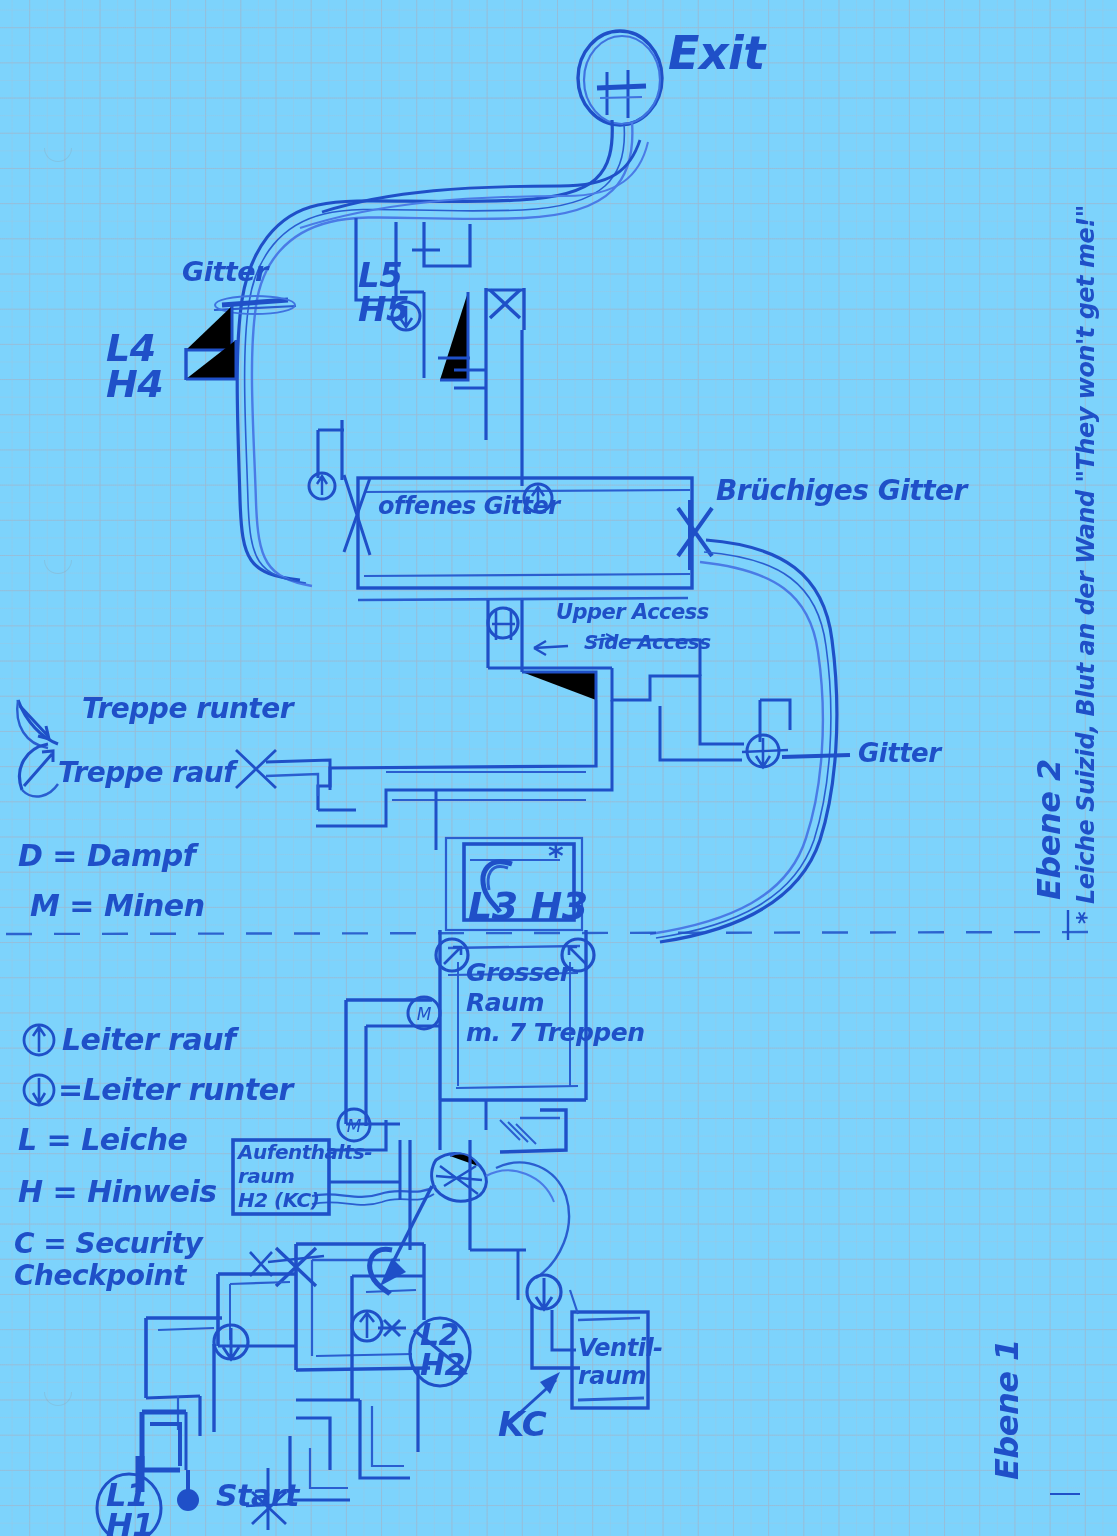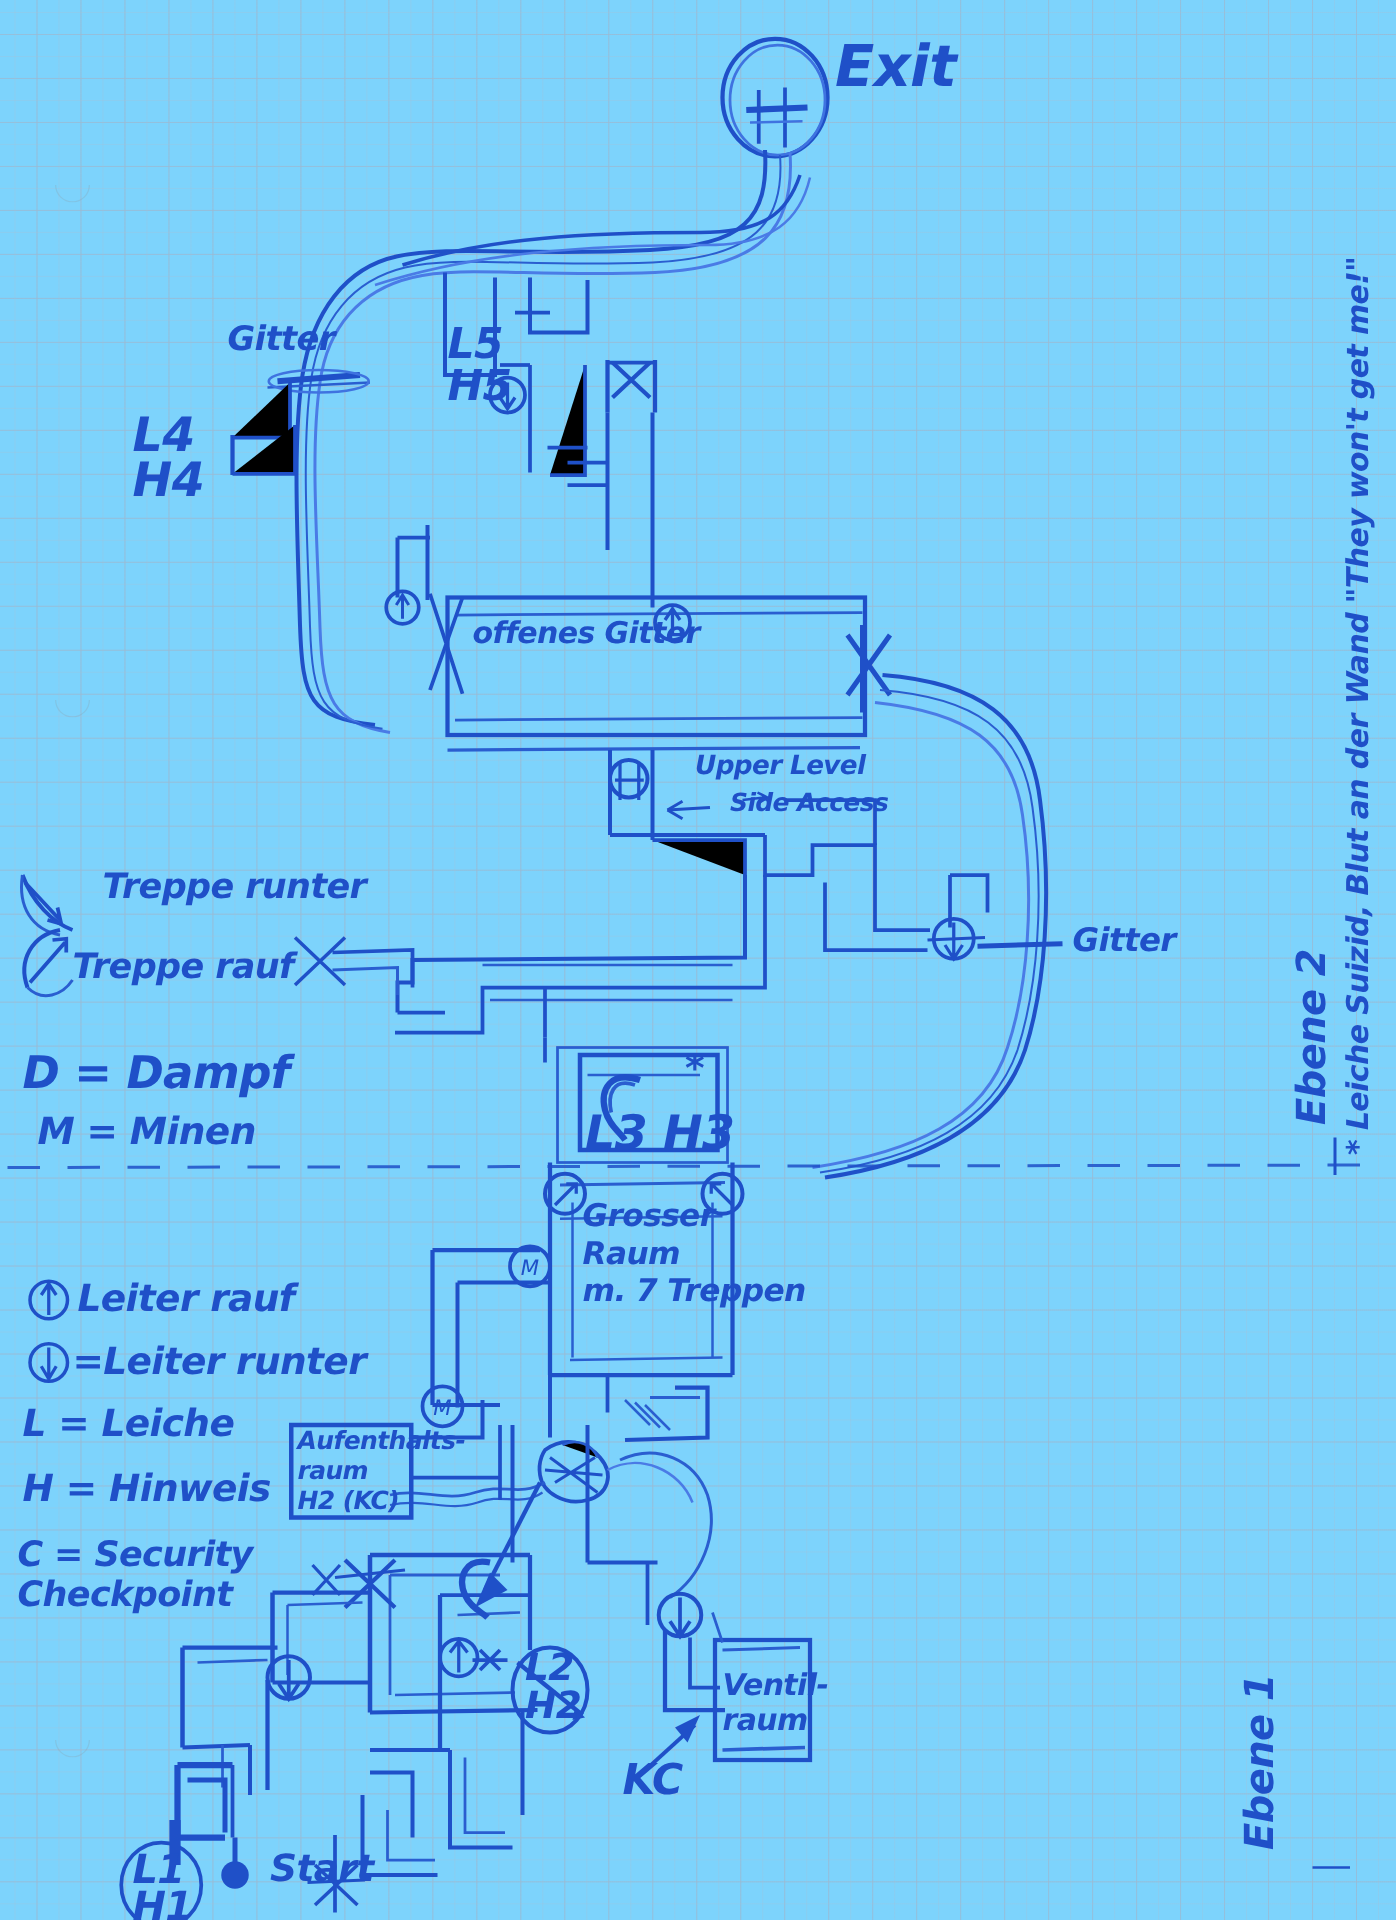--- a/index.html
+++ b/index.html
@@ -382,21 +382,22 @@
 
   <div class="txt hand" style="left:668px;top:26px;font-size:46px;">Exit</div>
 
   <div class="txt hand" style="left:182px;top:256px;font-size:27px;">Gitter</div>
   <div class="txt hand" style="left:106px;top:330px;font-size:38px;line-height:36px;">L4
 H4</div>
   <div class="txt hand" style="left:358px;top:258px;font-size:34px;line-height:34px;">L5
 H5</div>
 
   <div class="txt hand" style="left:378px;top:492px;font-size:24px;">offenes Gitter</div>
-  <div class="txt hand" style="left:556px;top:600px;font-size:21px;">Upper Level</div>
+  <div class="txt hand" style="left:716px;top:474px;font-size:28px;">Brüchiges Gitter</div>
+  <div class="txt hand" style="left:556px;top:600px;font-size:21px;">Upper Access</div>
   <div class="txt hand" style="left:584px;top:630px;font-size:20px;">Side Access</div>
   <div class="txt hand" style="left:858px;top:738px;font-size:26px;">Gitter</div>
 
   <div class="txt hand" style="left:468px;top:884px;font-size:38px;">L3 H3</div>
   <div class="txt hand" style="left:548px;top:838px;font-size:30px;">*</div>
 
   <div class="txt hand" style="left:466px;top:958px;font-size:25px;line-height:30px;">Grosser
 Raum
 m. 7 Treppen</div>
 
@@ -410,21 +411,21 @@
   <div class="txt hand" style="left:578px;top:1334px;font-size:24px;line-height:28px;">Ventil-
 raum</div>
   <div class="txt hand" style="left:498px;top:1404px;font-size:34px;">KC</div>
 
   <div class="txt hand" style="left:106px;top:1480px;font-size:32px;line-height:30px;">L1
 H1</div>
   <div class="txt hand" style="left:216px;top:1478px;font-size:30px;">Start</div>
 
   <div class="txt hand" style="left:58px;top:692px;font-size:28px;margin-left:24px;">Treppe runter</div>
   <div class="txt hand" style="left:58px;top:756px;font-size:28px;">Treppe rauf</div>
-  <div class="txt hand" style="left:18px;top:838px;font-size:36px;">D = Dampf</div>
+  <div class="txt hand" style="left:18px;top:838px;font-size:30px;">D = Dampf</div>
   <div class="txt hand" style="left:18px;top:888px;font-size:30px;margin-left:12px;">M = Minen</div>
 
   <div class="txt hand" style="left:62px;top:1022px;font-size:30px;">Leiter rauf</div>
   <div class="txt hand" style="left:58px;top:1072px;font-size:30px;">=Leiter runter</div>
   <div class="txt hand" style="left:18px;top:1122px;font-size:30px;">L = Leiche</div>
   <div class="txt hand" style="left:18px;top:1174px;font-size:30px;">H = Hinweis</div>
   <div class="txt hand" style="left:14px;top:1228px;font-size:28px;line-height:32px;">C = Security
 Checkpoint</div>
 
   <div class="txt hand vert" style="left:1030px;top:900px;font-size:32px;transform:rotate(-90deg);">Ebene 2</div>

